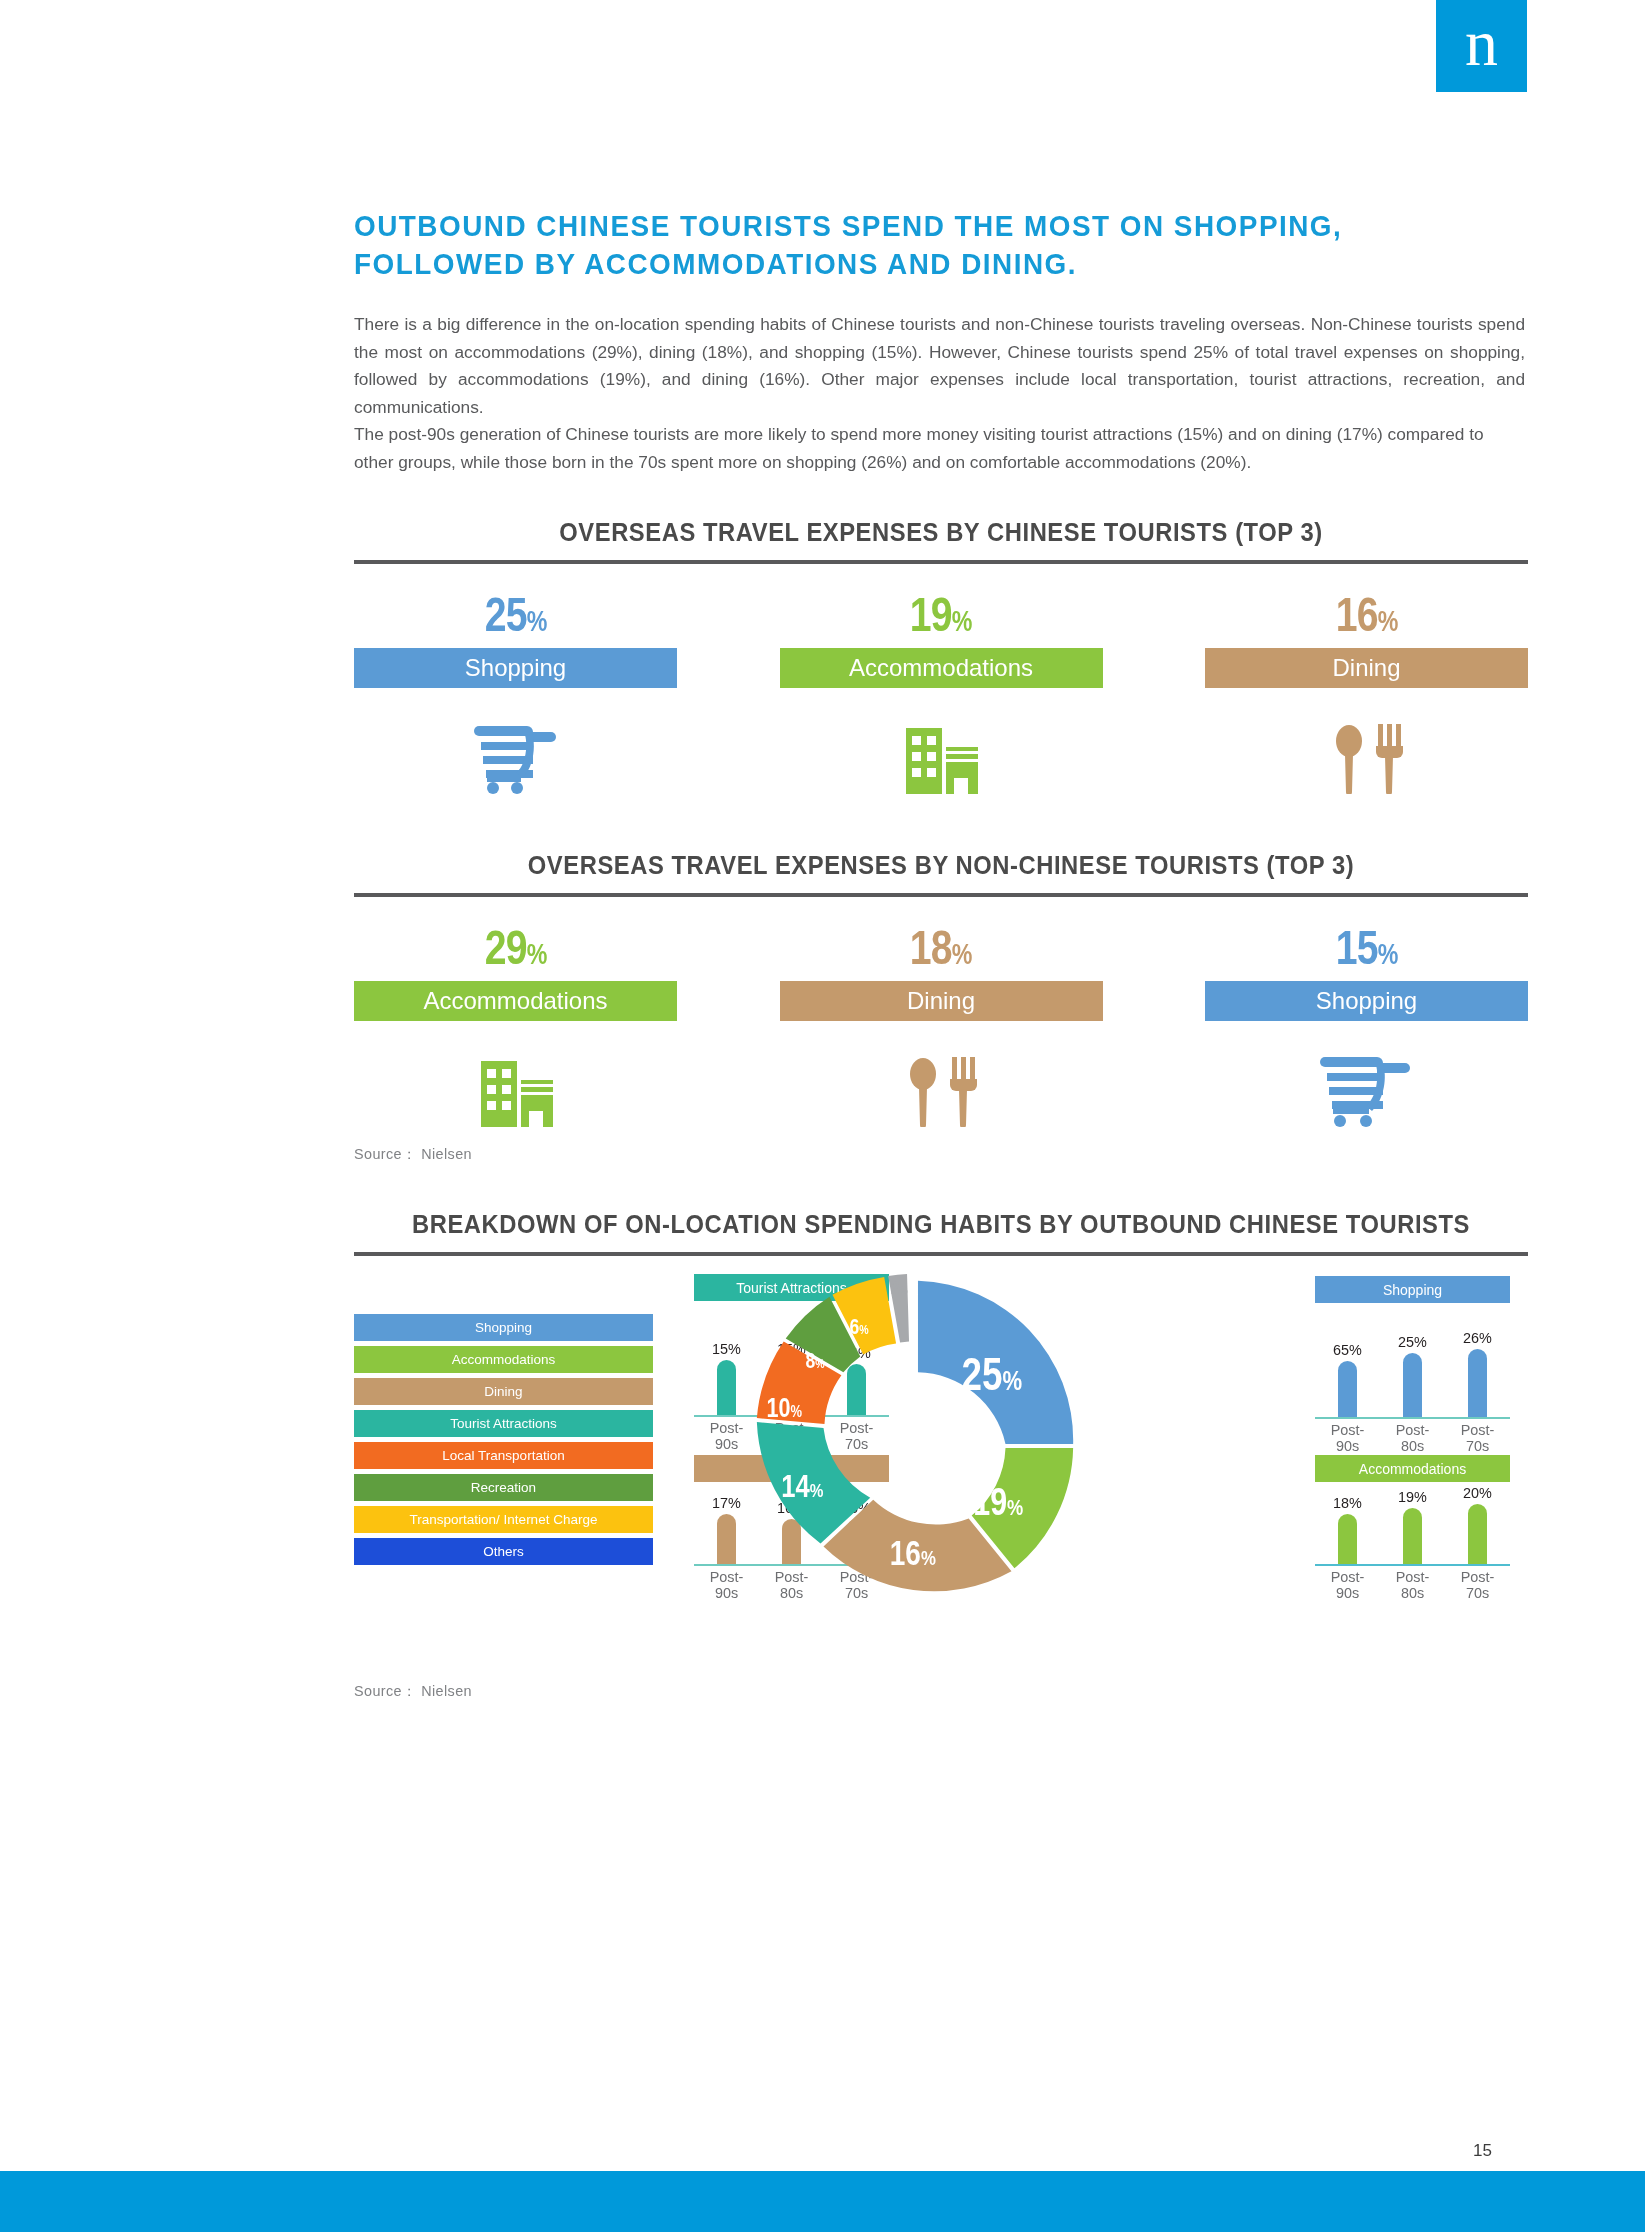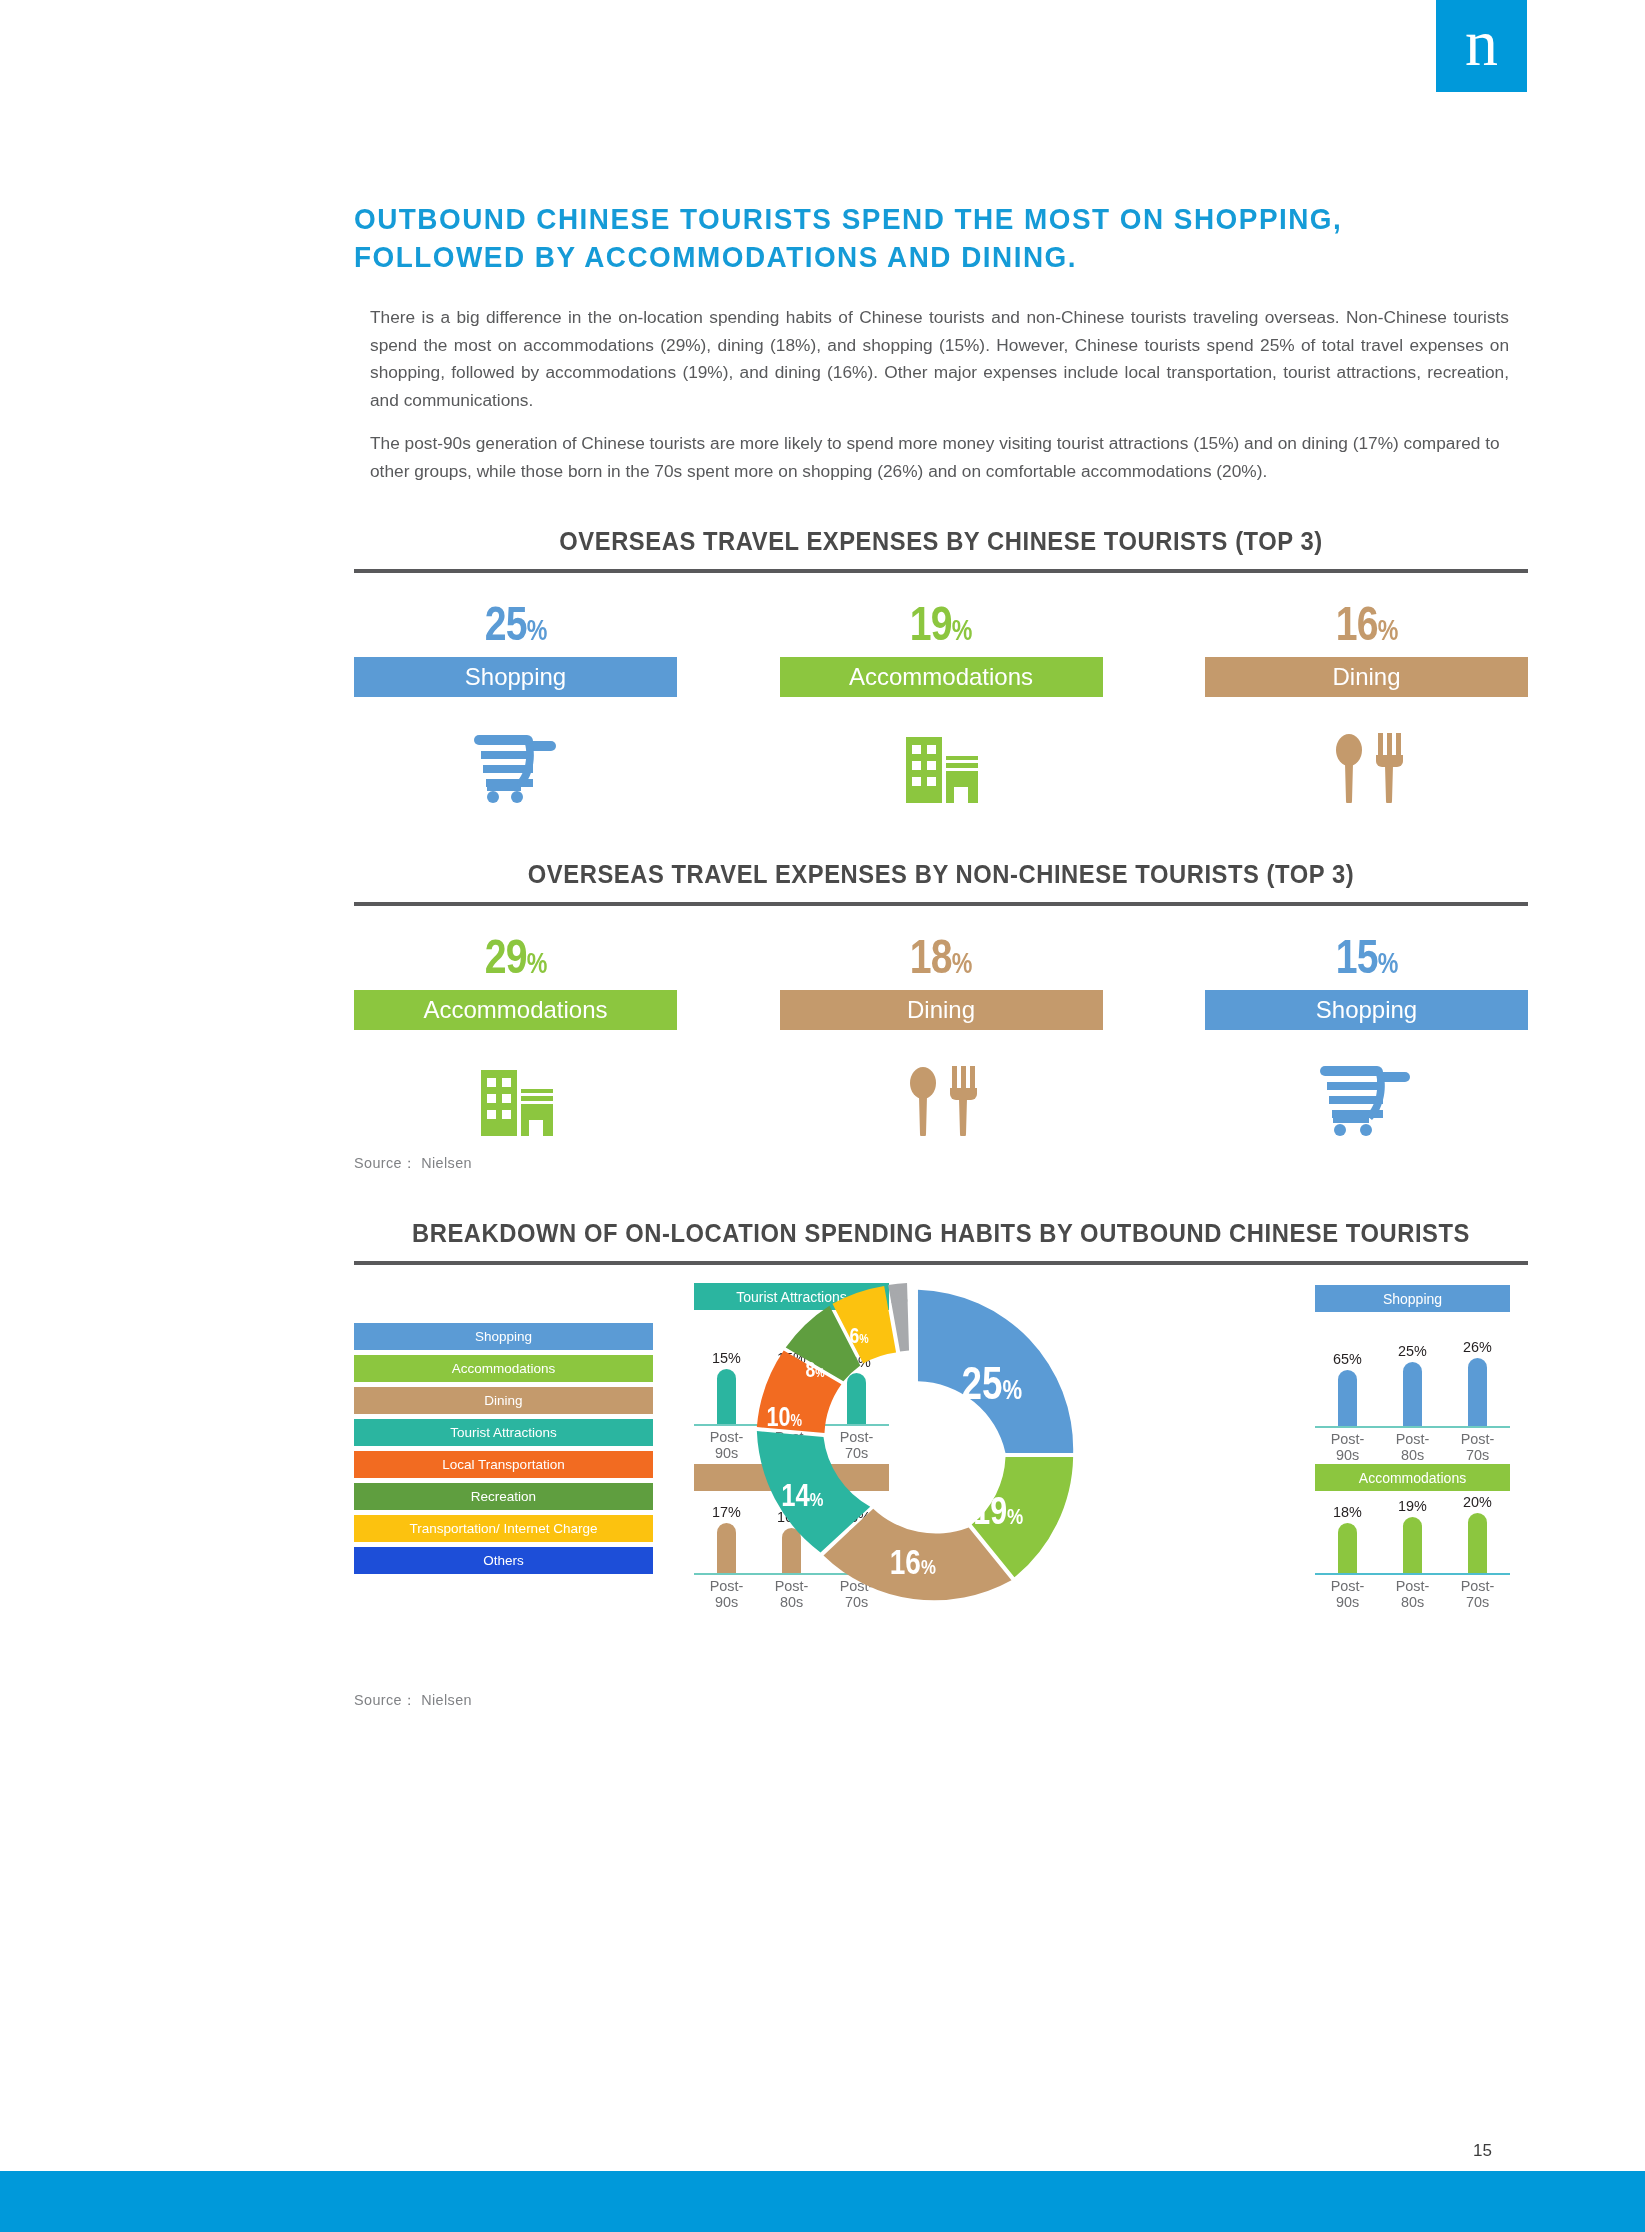--- a/index.html
+++ b/index.html
@@ -27,21 +27,21 @@
   .footer-bar {
     position: absolute; left: 0; bottom: 0; width: 1646px; height: 62px;
     background: #0099da;
   }
   .page-number {
     position: absolute; left: 1473px; top: 2141px;
     font-size: 17px; color: #3c3c3c;
   }
 
   
-  .content { position: absolute; left: 354px; top: 9px; width: 1174px; }
+  .content { position: absolute; left: 354px; top: 16px; width: 1174px; }
 
   .headline {
     margin-top: 191px;
     color: #159bd7;
     font-family: "Liberation Sans Narrow", "Liberation Sans", sans-serif;
     font-size: 30px;
     font-weight: bold;
     letter-spacing: 1.6px;
     line-height: 1.27;
     text-transform: uppercase;
@@ -50,21 +50,21 @@
   }
 
   .body-copy {
     margin-top: 28px;
     color: #58595b;
     font-size: 17.3px;
     line-height: 1.59;
     text-align: justify;
     width: 1171px;
   }
-  .body-copy p { margin: 16px; }
+  .body-copy p { margin: 0; }
   .body-copy p.flow { text-align: justify; }
   .body-copy p.noflow { text-align: left; }
 
   
   .section-title {
     text-align: center;
     color: #4a4a4a;
     font-family: "Liberation Sans Narrow", "Liberation Sans", sans-serif;
     font-size: 25px;
     font-weight: bold;

